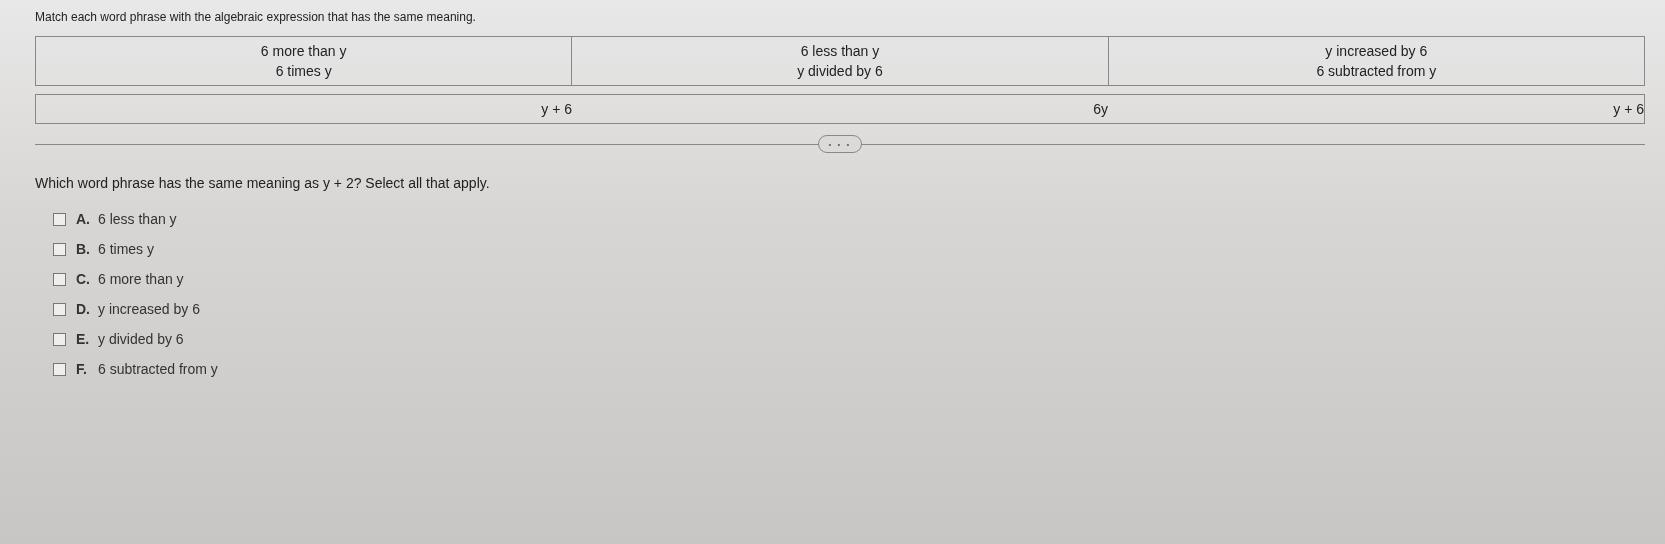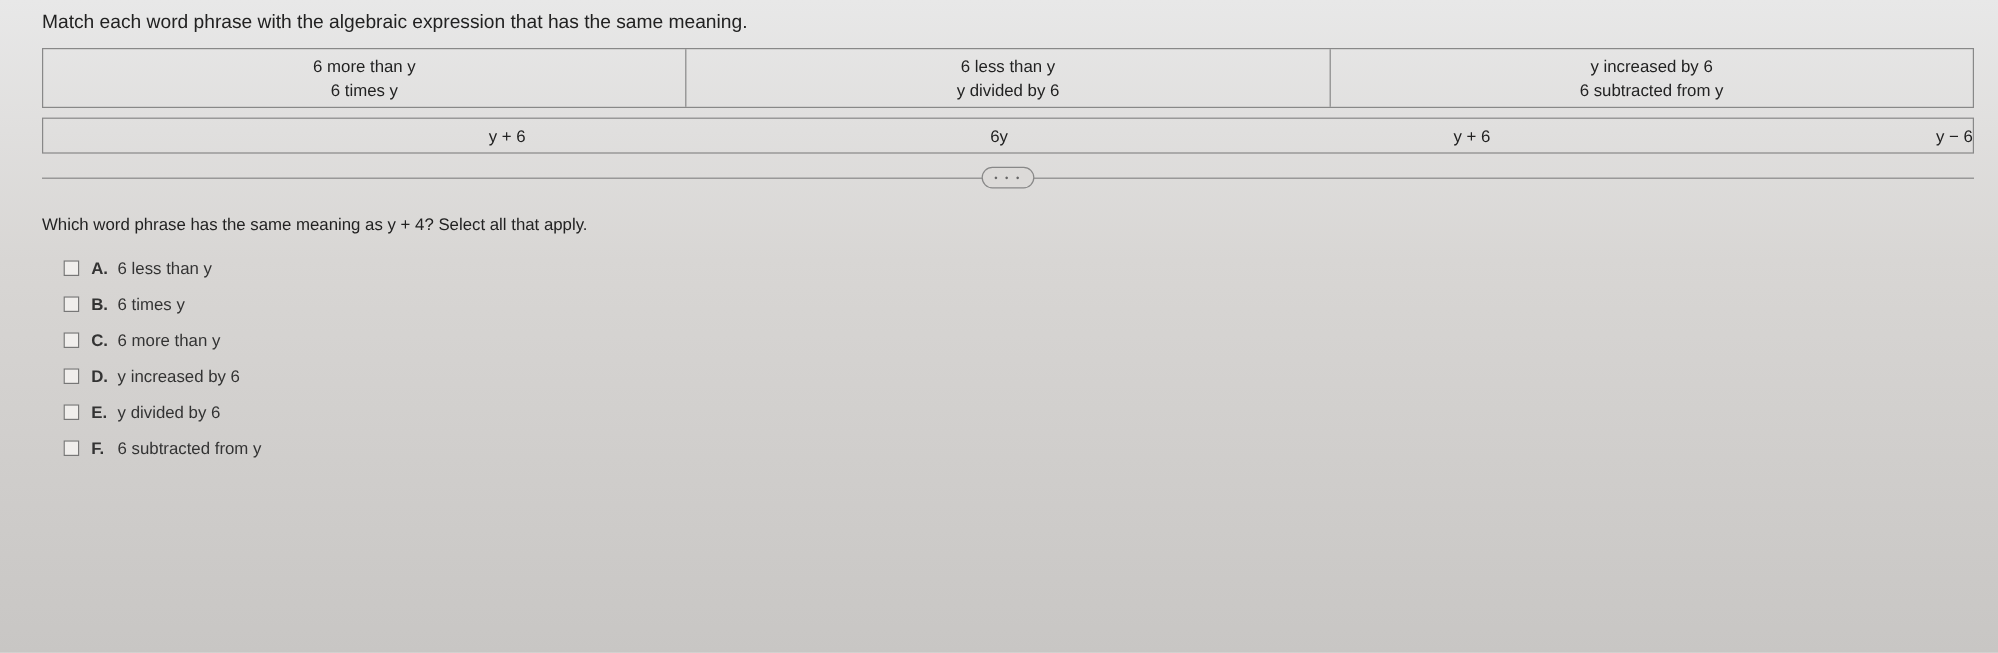--- a/index.html
+++ b/index.html
@@ -7,21 +7,21 @@
     font-family: Arial, Helvetica, sans-serif;
     font-size: 14px;
     color: #222;
     background: linear-gradient(180deg, #e8e8e8 0%, #d8d6d4 40%, #c8c6c4 100%);
     width: 1665px;
     height: 544px;
     padding: 10px 20px 10px 35px;
     position: relative;
   }
   .instruction {
-    font-size: 16px;
+    font-size: 12px;
     margin-bottom: 12px;
     color: #222;
   }
   .phrases-grid {
     border: 1px solid #888;
     display: flex;
     width: 100%;
     margin-bottom: 8px;
   }
   .phrases-col {
@@ -112,29 +112,28 @@
   <div class="phrases-col">
     <div class="phrase-line">y increased by 6</div>
     <div class="phrase-line">6 subtracted from y</div>
   </div>
 </div>
 
 <div class="expr-row">
   <div class="expr-cell">y + 6</div>
   <div class="expr-cell">6y</div>
   <div class="expr-cell">y + 6</div>
-  <div class="expr-cell">y − 6</div>
 </div>
 
 <div class="divider-wrap">
   <div class="divider-line"></div>
   <div class="divider-pill">• • •</div>
 </div>
 
-<div class="question">Which word phrase has the same meaning as y + 4? Select all that apply.</div>
+<div class="question">Which word phrase has the same meaning as y + 2? Select all that apply.</div>
 
 <div class="options">
   <div class="option-row">
     <div class="checkbox"></div>
     <span class="opt-letter">A.</span>
     <span class="opt-text">6 less than y</span>
   </div>
   <div class="option-row">
     <div class="checkbox"></div>
     <span class="opt-letter">B.</span>

